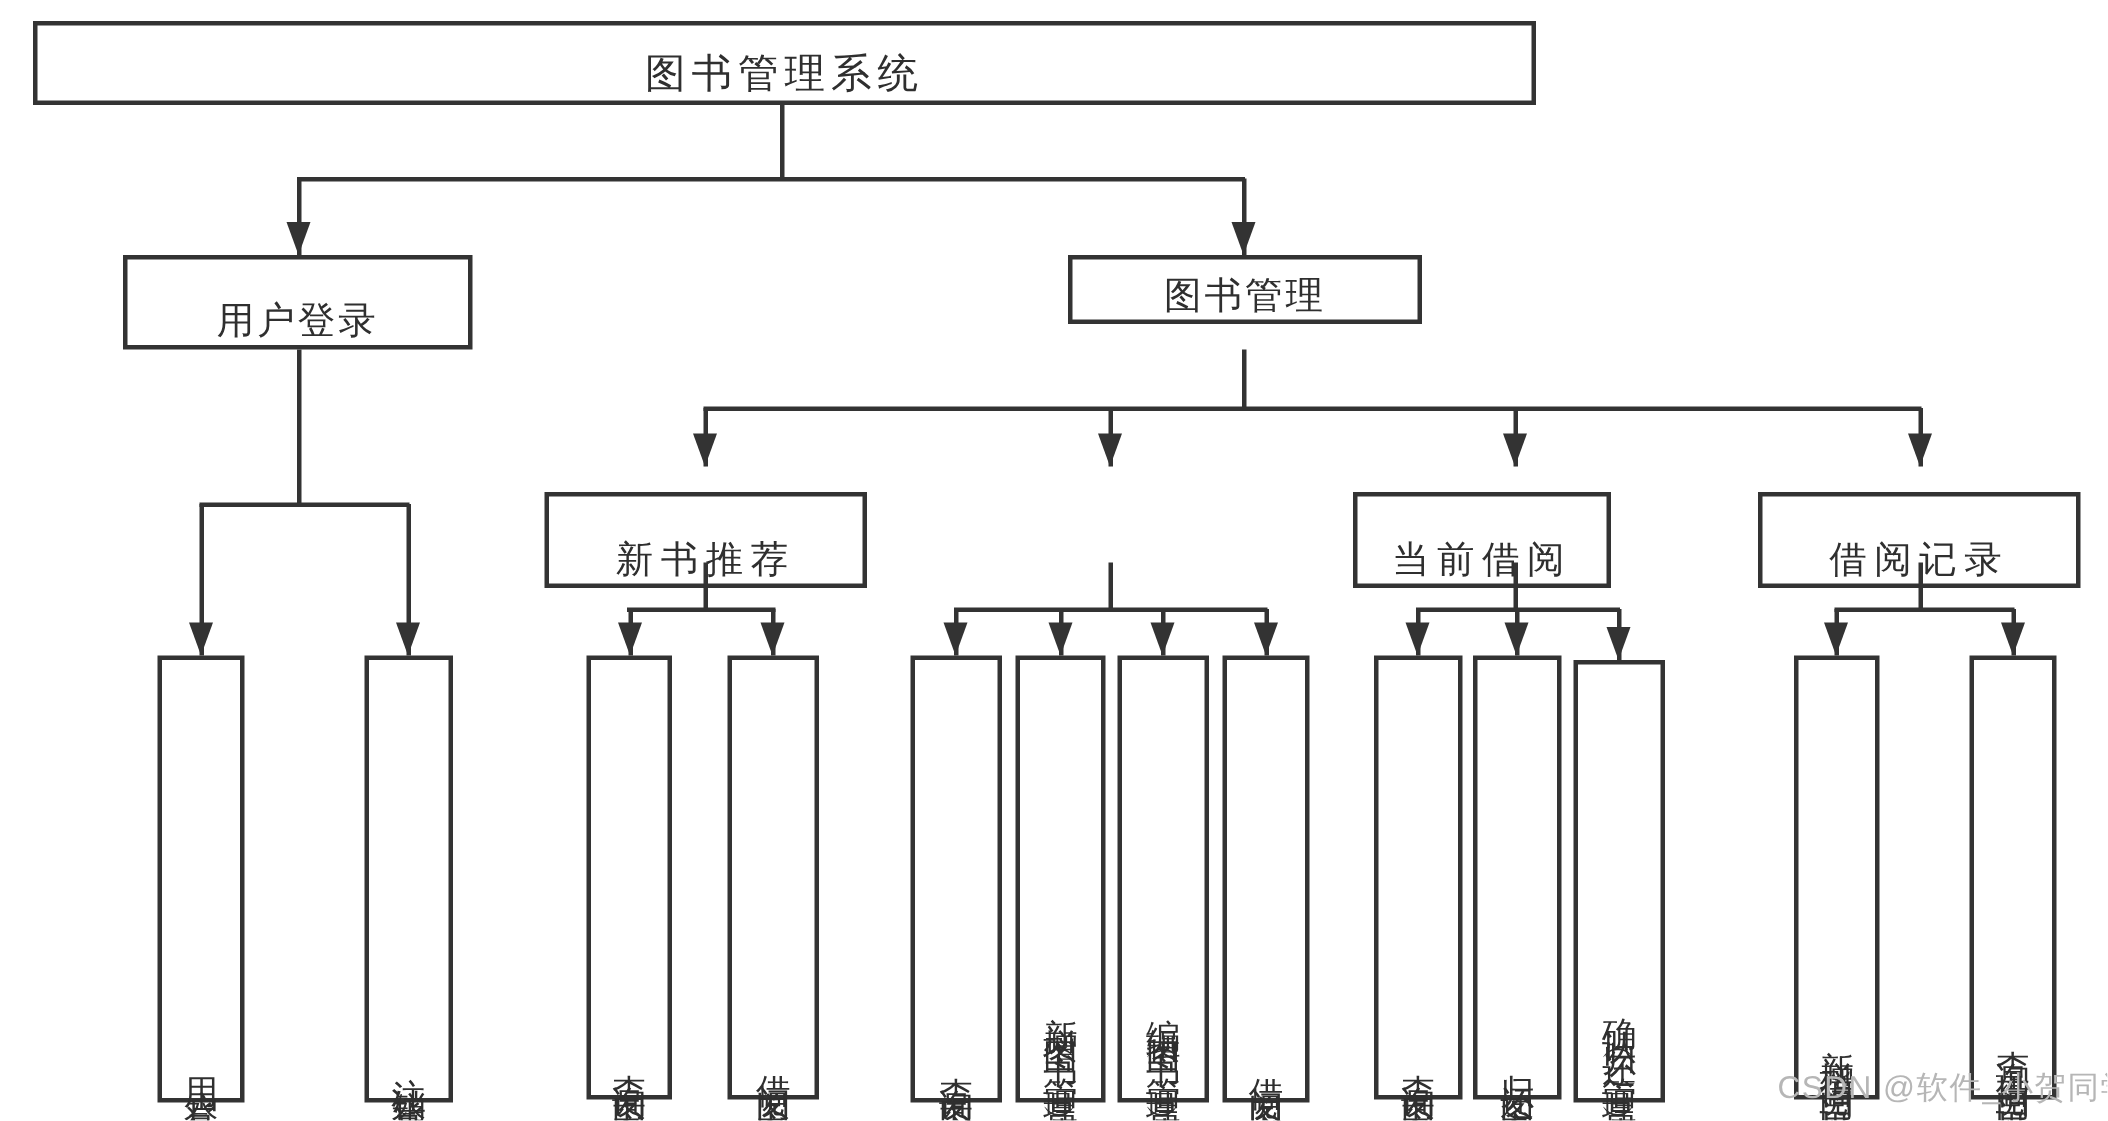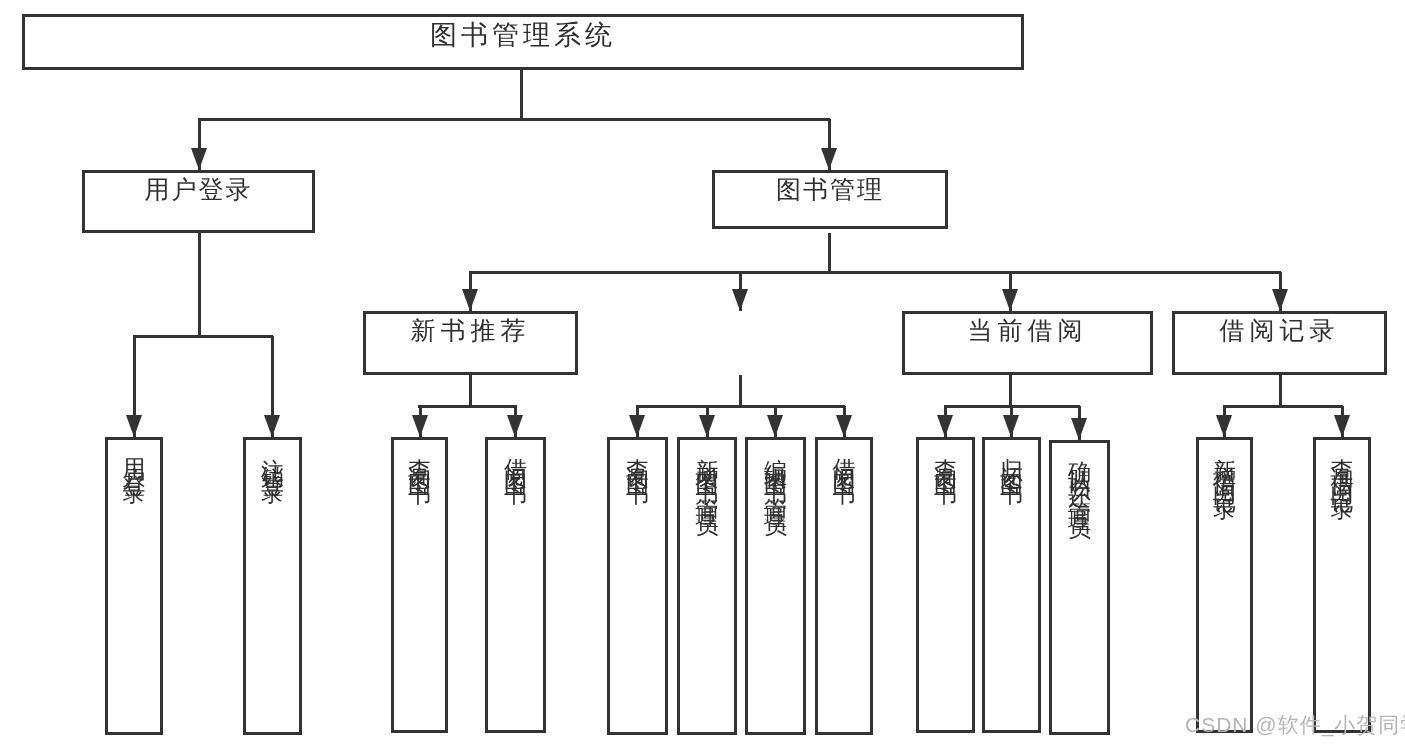--- a/index.html
+++ b/index.html
@@ -2,25 +2,25 @@
 <html><head>
 <meta charset="utf-8">
 <style>
   html,body{margin:0;padding:0;background:#ffffff;}
   #canvas{
     position:relative;width:1405px;height:747px;background:#ffffff;overflow:hidden;
     font-family:"Liberation Sans","DejaVu Sans",sans-serif;color:#2f2f2f;
   }
   .node{
     position:absolute;box-sizing:border-box;border:3px solid #333333;background:#ffffff;
-    display:flex;align-items:flex-start;justify-content:center;text-align:center;
+    display:flex;align-items:flex-end;justify-content:center;text-align:center;
   }
   .h1t{font-size:27px;letter-spacing:4px;}
   .h2t{font-size:25px;letter-spacing:2px;}
-  .h3t{font-size:25px;letter-spacing:5px;}
+  .h3t{font-size:25px;letter-spacing:5px;margin-top:17px;}
   .vnode span{
     writing-mode:vertical-rl;text-orientation:mixed;
     font-size:23px;letter-spacing:8px;line-height:1;
   }
   .vline{position:absolute;width:3px;background:#333333;}
   .hline{position:absolute;height:3px;background:#333333;}
   .arrow{
     position:absolute;width:0;height:0;
     border-left:8px solid transparent;border-right:8px solid transparent;
     border-top:22px solid #333333;
@@ -35,28 +35,28 @@
 
 <div id="canvas">
 
   <div class="node h1t" style="left:22px;top:14px;width:1002px;height:56px">
     <span>图书管理系统</span>
   </div>
 
   <div class="node h2t" style="left:82px;top:170px;width:233px;height:63px">
     <span>用户登录</span>
   </div>
-  <div class="node h2t" style="left:712px;top:170px;width:236px;height:59px">
+  <div class="node h2t" style="left:712px;top:170px;width:236px;height:46px">
     <span>图书管理</span>
   </div>
 
   <div class="node h3t" style="left:363px;top:311px;width:215px;height:64px">
     <span>新书推荐</span>
   </div>
-  <div class="node h3t" style="left:902px;top:311px;width:251px;height:64px">
+  <div class="node h3t" style="left:902px;top:311px;width:172px;height:64px">
     <span>当前借阅</span>
   </div>
   <div class="node h3t" style="left:1172px;top:311px;width:215px;height:64px">
     <span>借阅记录</span>
   </div>
 
   <div class="node vnode" style="left:105px;top:437px;width:58px;height:298px">
     <span>用户登录</span>
   </div>
   <div class="node vnode" style="left:243px;top:437px;width:59px;height:298px">

